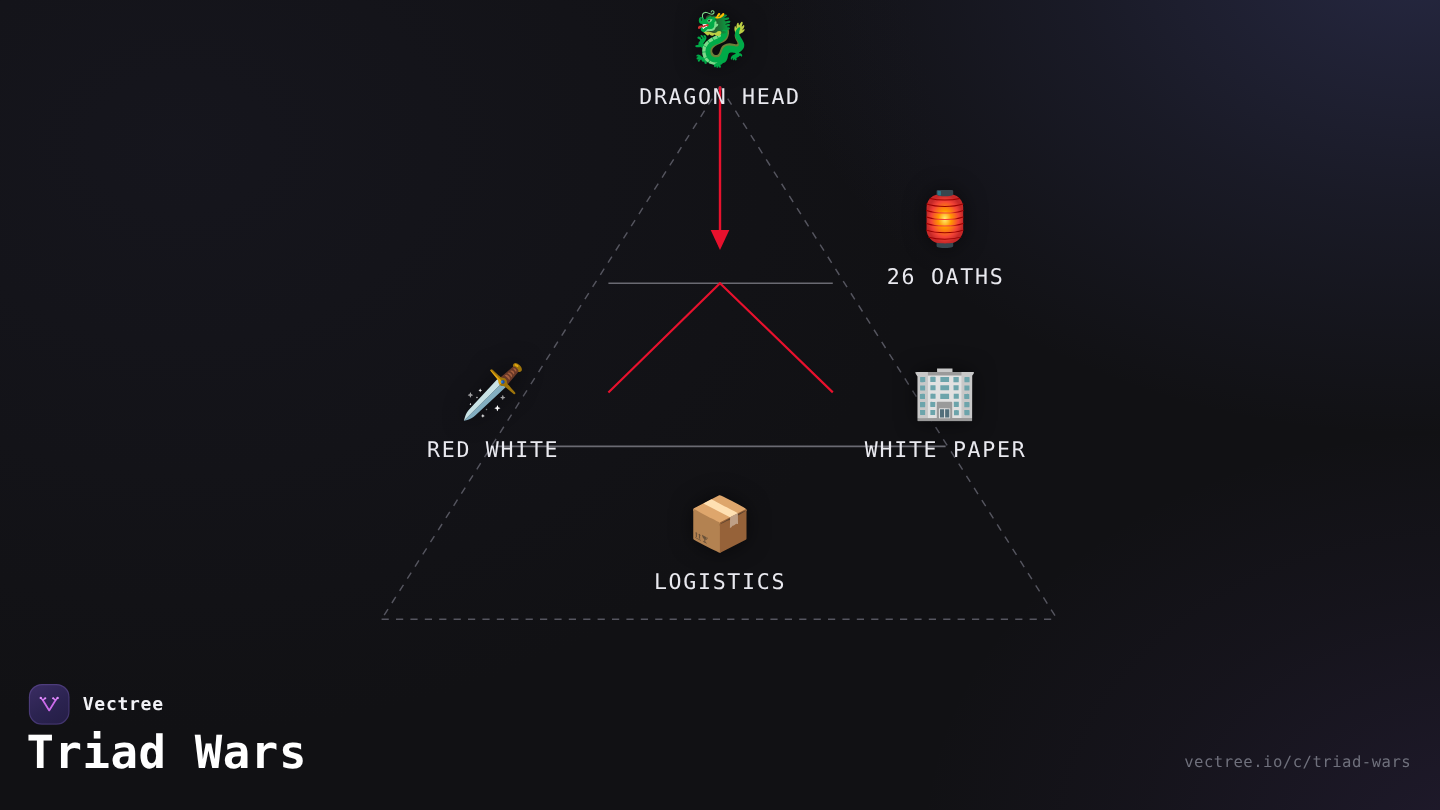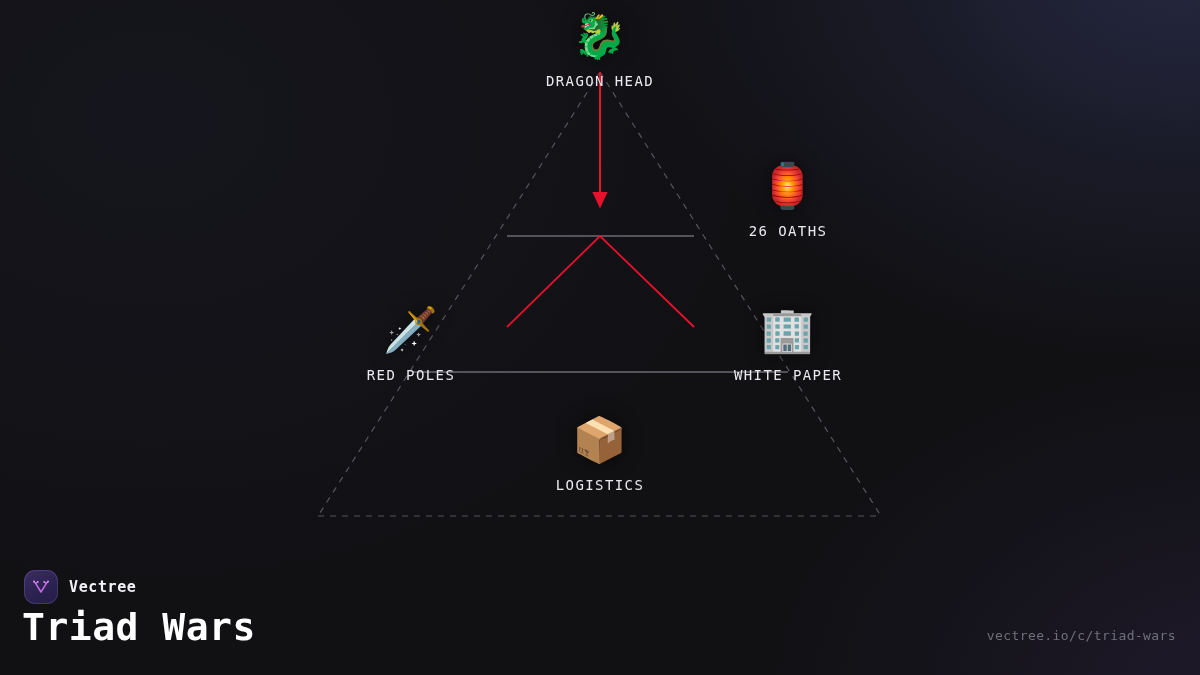--- a/index.html
+++ b/index.html
@@ -48,21 +48,21 @@
     font-size: 44px;
     line-height: 50px;
     display: block;
     height: 50px;
     text-shadow: 0 0 18px rgba(0,0,0,0.55);
   }
   .node .caption {
     display: block;
     margin-top: 12px;
     font-family: "DejaVu Sans Mono", "Liberation Mono", monospace;
-    font-size: 14px;
+    font-size: 18px;
     letter-spacing: 1.4px;
     color: #e9e9ef;
     white-space: nowrap;
   }
 
   
   #footer {
     position: absolute;
     left: 0;
     bottom: 0;
@@ -155,21 +155,21 @@
       <span class="caption">DRAGON HEAD</span>
     </div>
 
     <div class="node" style="left:788px; top:200px;">
       <span class="glyph">🏮</span>
       <span class="caption">26 OATHS</span>
     </div>
 
     <div class="node" style="left:411px; top:344px;">
       <span class="glyph">🗡️</span>
-      <span class="caption">RED POLES</span>
+      <span class="caption">RED WHITE</span>
     </div>
 
     <div class="node" style="left:788px; top:344px;">
       <span class="glyph">🏢</span>
       <span class="caption">WHITE PAPER</span>
     </div>
 
     <div class="node" style="left:600px; top:454px;">
       <span class="glyph">📦</span>
       <span class="caption">LOGISTICS</span>

